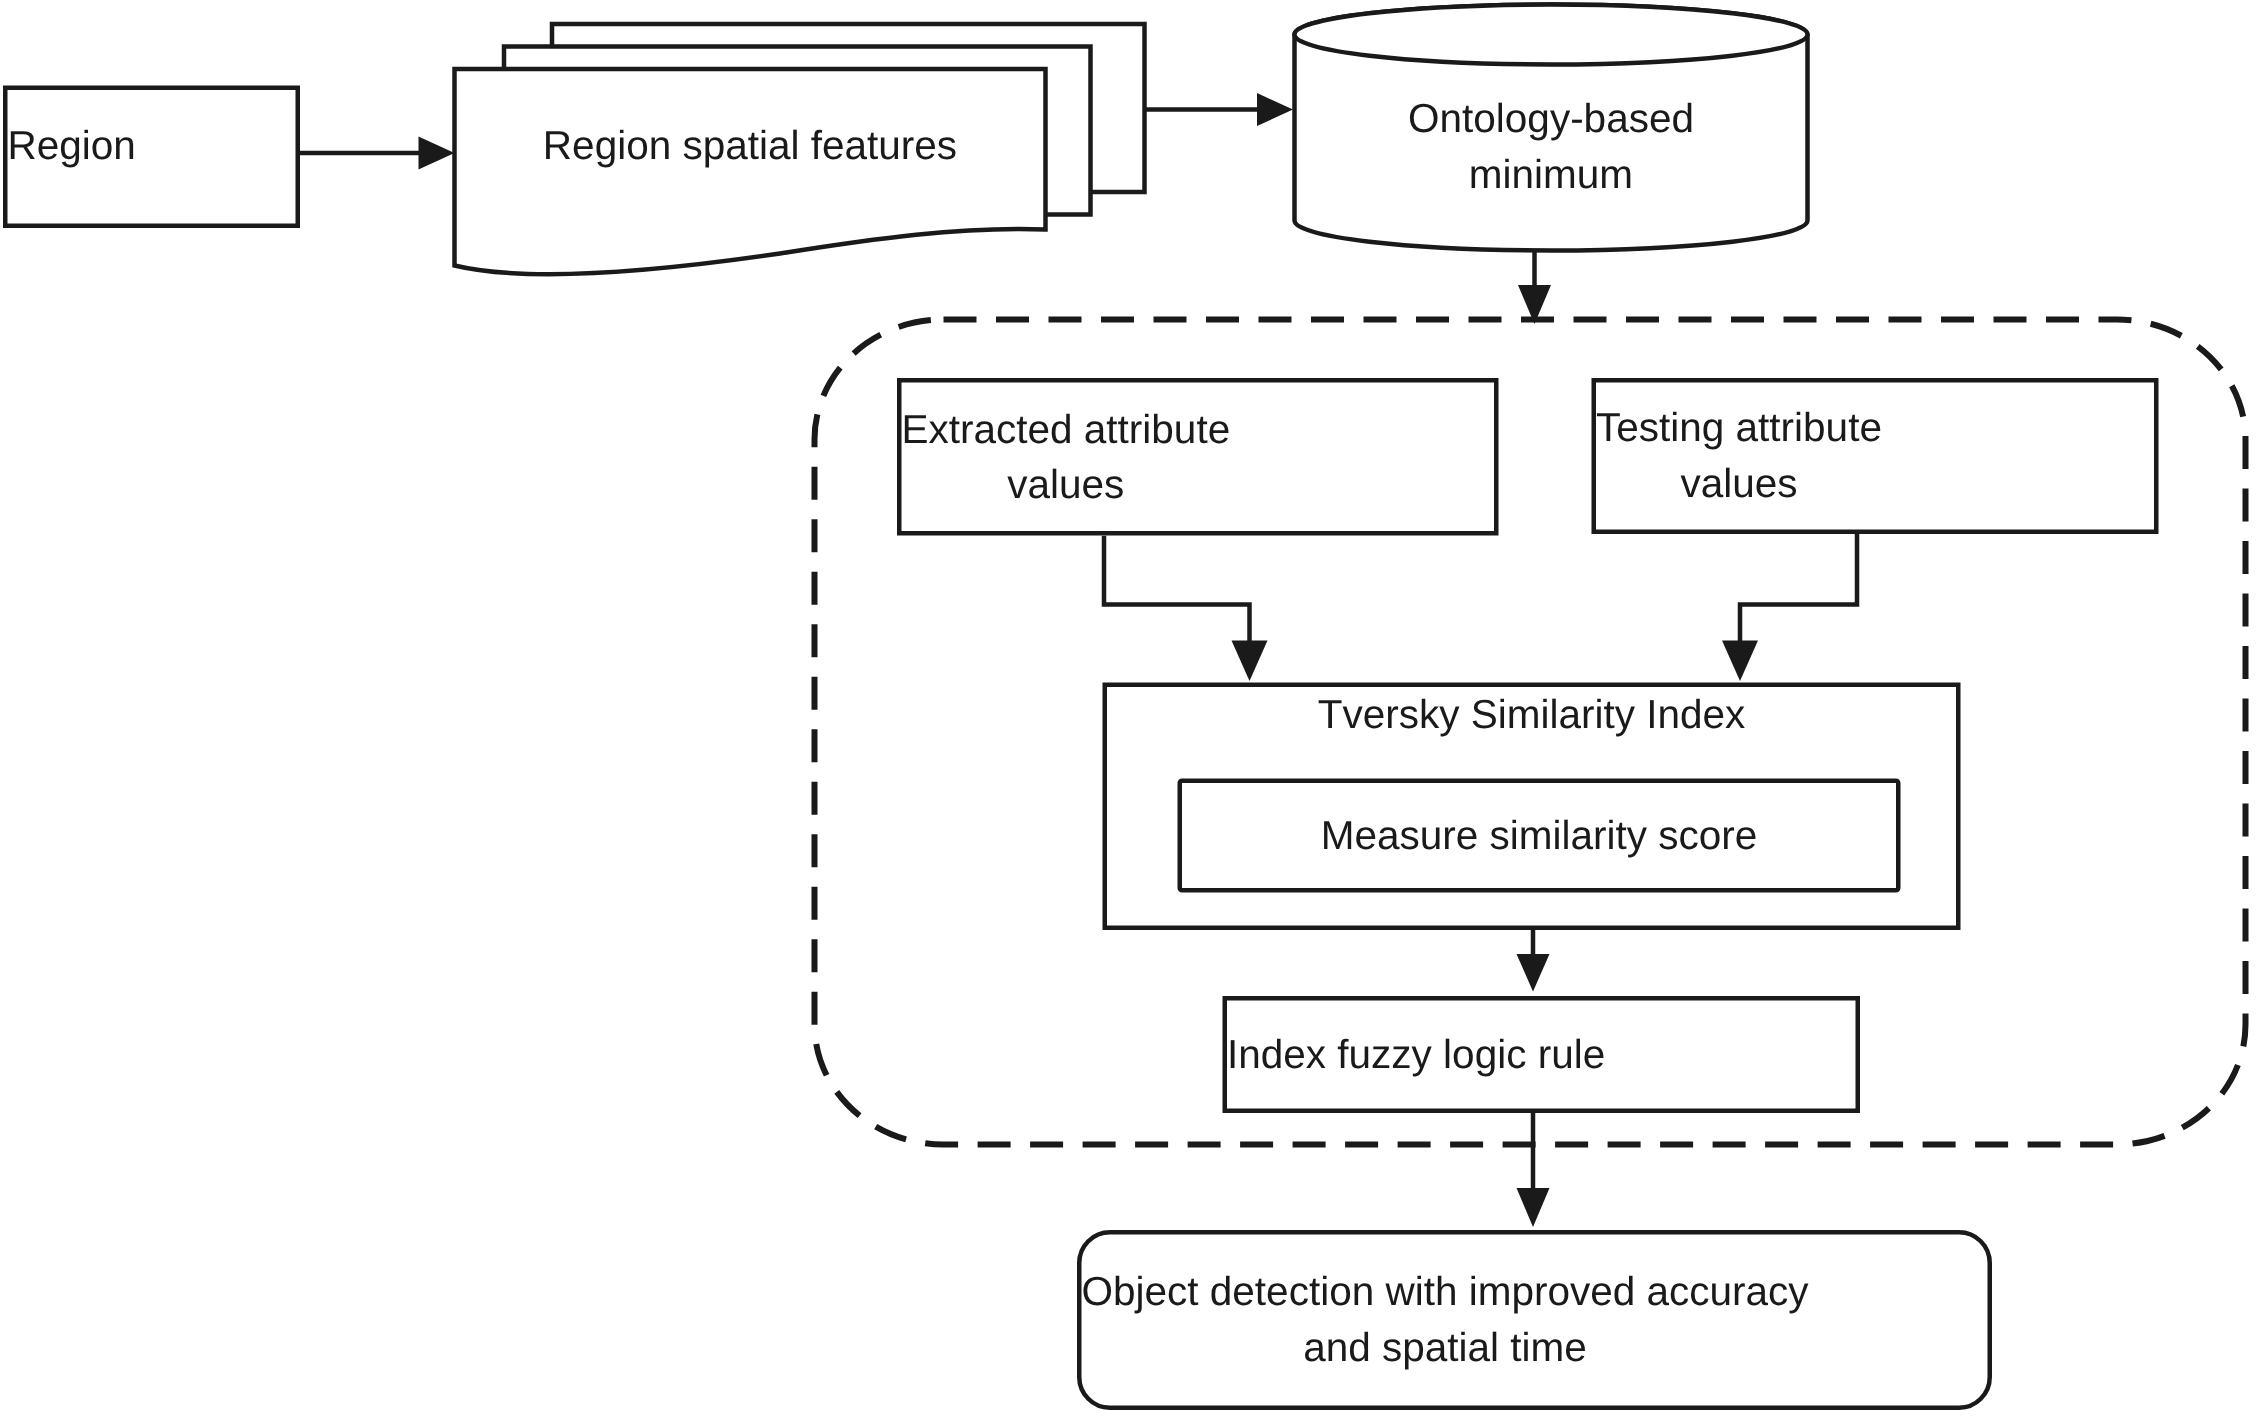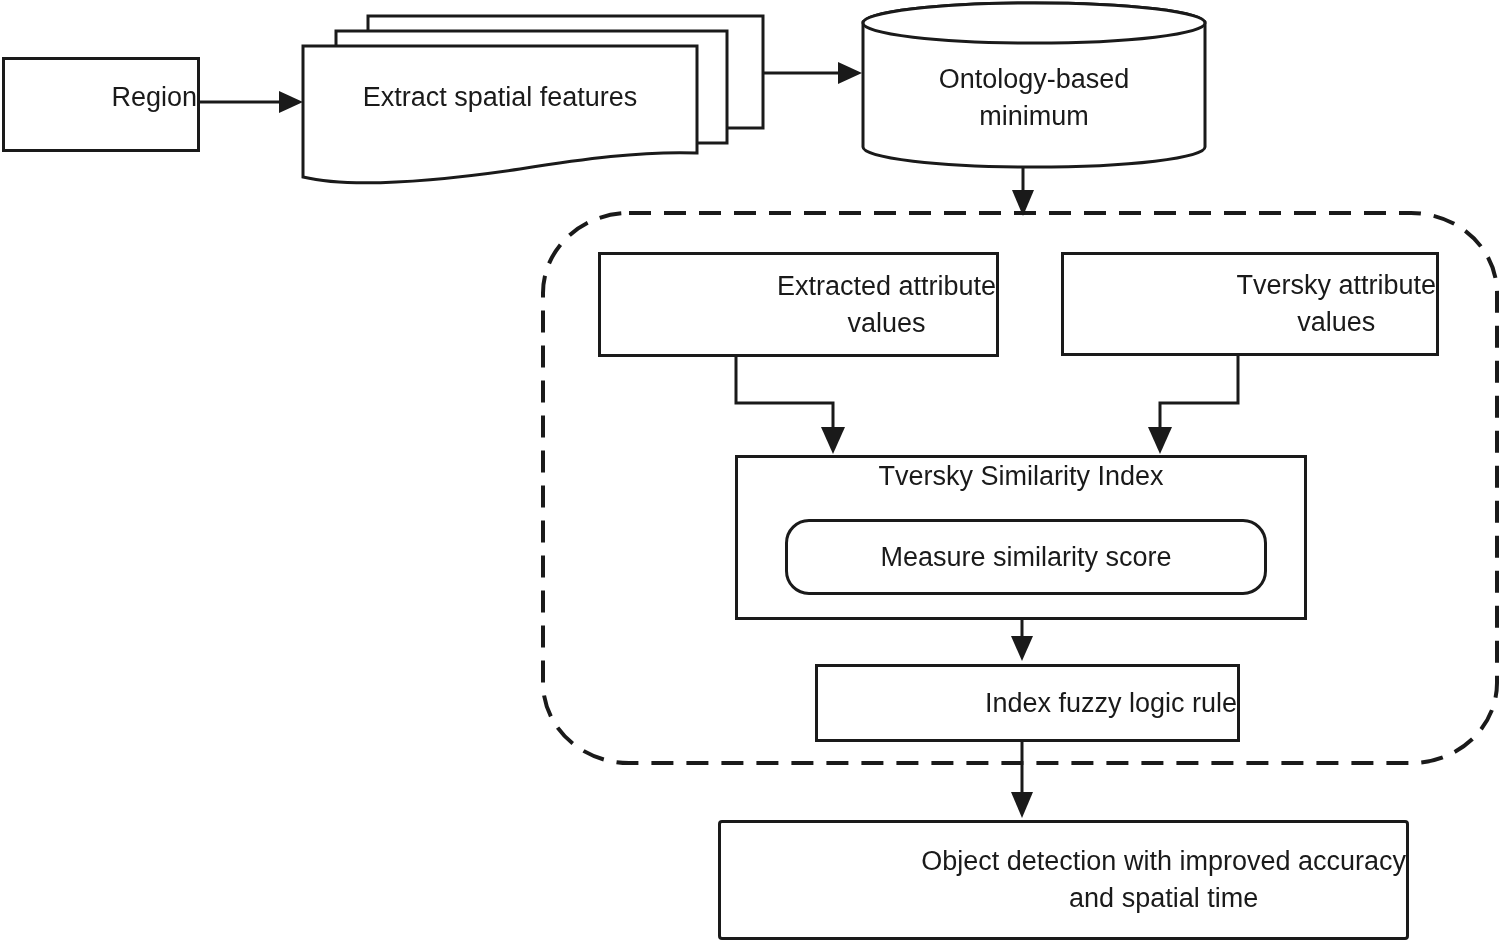--- a/index.html
+++ b/index.html
@@ -23,21 +23,21 @@
     width: 1504px;
     height: 945px;
   }
   .node {
     position: absolute;
     box-sizing: border-box;
     border: 3px solid #1a1a1a;
     background: #ffffff;
     display: flex;
     align-items: center;
-    justify-content: flex-end;
+    justify-content: flex-start;
     text-align: center;
     font-size: 27px;
     line-height: 37px;
     color: #1a1a1a;
   }
   .label {
     position: absolute;
     text-align: center;
     font-size: 27px;
     line-height: 37px;
@@ -46,25 +46,25 @@
   .line { display: block; }
   .region-box      { left: 2px;    top: 57px;  width: 198px; height: 95px; }
   .region-box .inner { margin-top: -14px; }
   .extract-label   { left: 310px;  top: 79px;  width: 380px; }
   .ontology-label  { left: 874px;  top: 61px;  width: 320px; }
   .extracted-box   { left: 598px;  top: 252px; width: 401px; height: 105px; }
   .testing-box     { left: 1061px; top: 252px; width: 378px; height: 104px; }
   .tversky-box     { left: 735px;  top: 455px; width: 572px; height: 165px; }
   .tversky-title   { left: 0; right: 0; top: 0; }
   .measure-box     { position: absolute; left: 47px; top: 61px; width: 482px; height: 76px;
-                     border: 3px solid #1a1a1a; border-radius: 24px; background: #ffffff;
+                     border: 3px solid #1a1a1a; border-radius: 3px; background: #ffffff;
                      display: flex; align-items: center; justify-content: center;
                      font-size: 27px; box-sizing: border-box; }
   .apply-box       { left: 815px;  top: 664px; width: 425px; height: 78px; }
-  .result-box      { left: 718px;  top: 820px; width: 691px; height: 120px; border-radius: 4px; }
+  .result-box      { left: 718px;  top: 820px; width: 610px; height: 120px; border-radius: 22px; }
 </style>
 </head>
 <body>
 
 <div class="canvas">
 
   <svg class="svg-layer" viewBox="0 0 1504 945" xmlns="http://www.w3.org/2000/svg">
     <g stroke="#1a1a1a" stroke-width="3" fill="none">
 
       <g fill="#ffffff">
@@ -117,38 +117,38 @@
     </g>
   </svg>
 
   <div class="node region-box">
     <div class="inner">
       <span class="line">Region</span>
     </div>
   </div>
 
   <div class="label extract-label">
-    <span class="line">Extract spatial features</span>
+    <span class="line">Region spatial features</span>
   </div>
 
   <div class="label ontology-label">
     <span class="line">Ontology-based</span>
     <span class="line">minimum</span>
   </div>
 
   <div class="node extracted-box">
     <div>
       <span class="line">Extracted attribute</span>
       <span class="line">values</span>
     </div>
   </div>
 
   <div class="node testing-box">
     <div>
-      <span class="line">Tversky attribute</span>
+      <span class="line">Testing attribute</span>
       <span class="line">values</span>
     </div>
   </div>
 
   <div class="node tversky-box">
     <div class="label tversky-title">
       <span class="line">Tversky Similarity Index</span>
     </div>
     <div class="measure-box">
       <span class="line">Measure similarity score</span>

